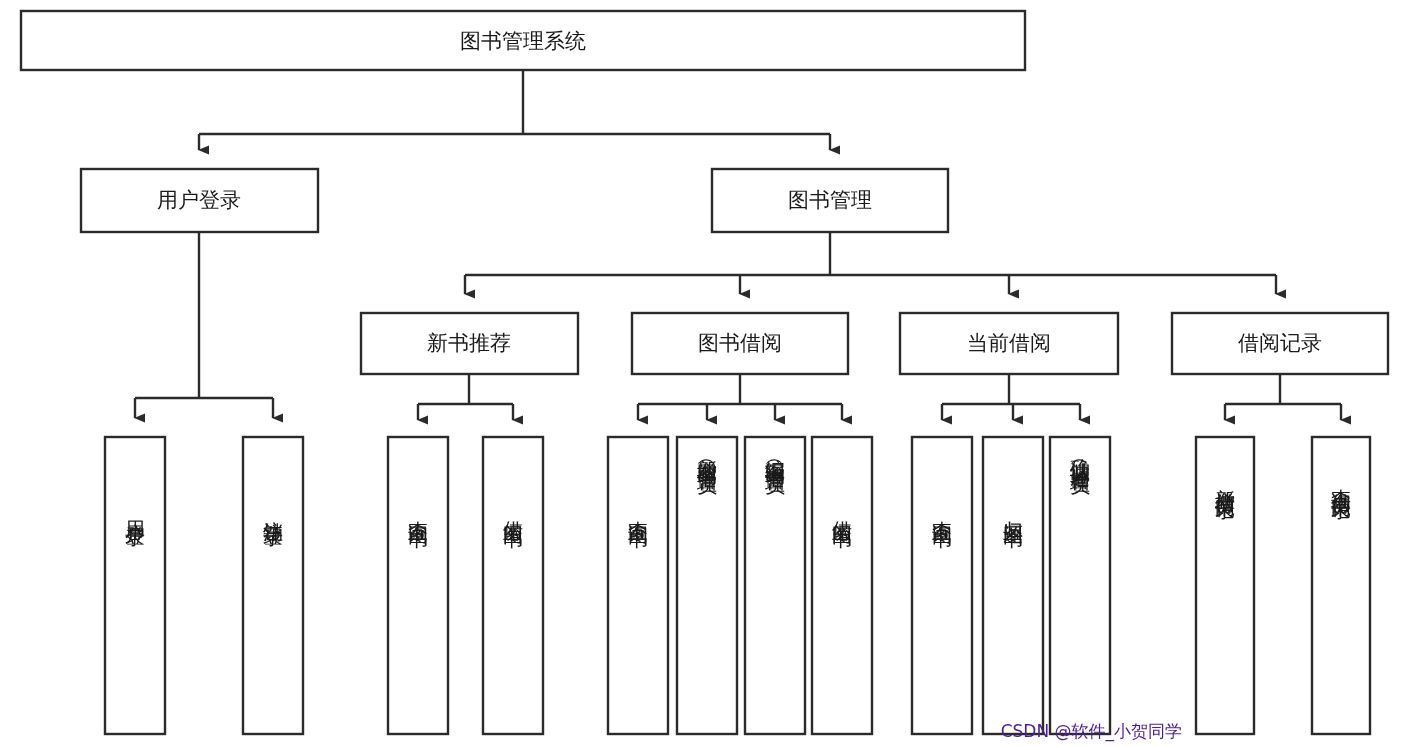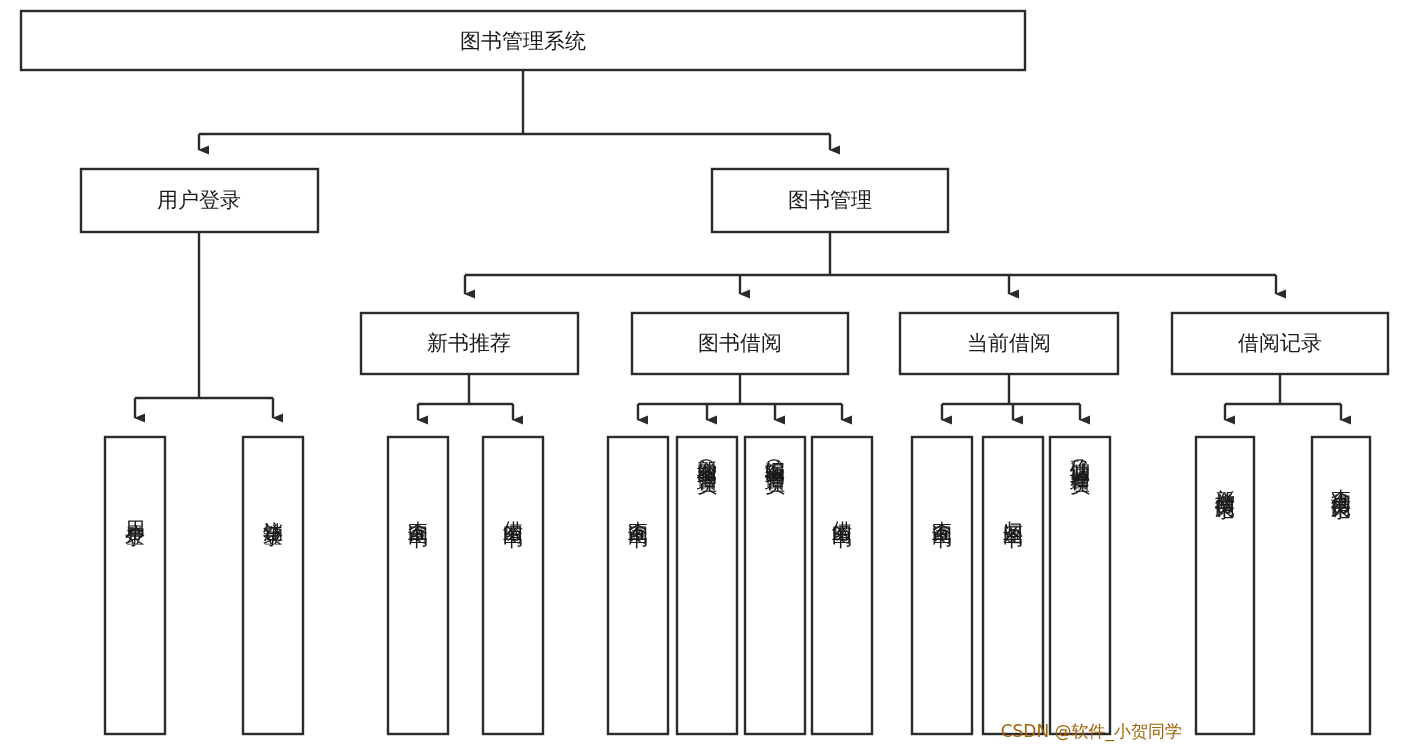--- a/index.html
+++ b/index.html
@@ -65,21 +65,21 @@
     color: #1a1a1a;
     white-space: nowrap;
     text-align: left;
   }
   .watermark {
     position: absolute;
     right: 8px;
     bottom: 4px;
     font-family: "DejaVu Sans", "Liberation Sans", sans-serif;
     font-size: 17px;
-    color: #a16207;
+    color: #4c1d95;
     white-space: nowrap;
     user-select: none;
   }
 </style>
 </head>
 <body>
 
 <div id="diagram-root">
 
   <svg id="tree-svg" viewBox="0 0 1405 747">

